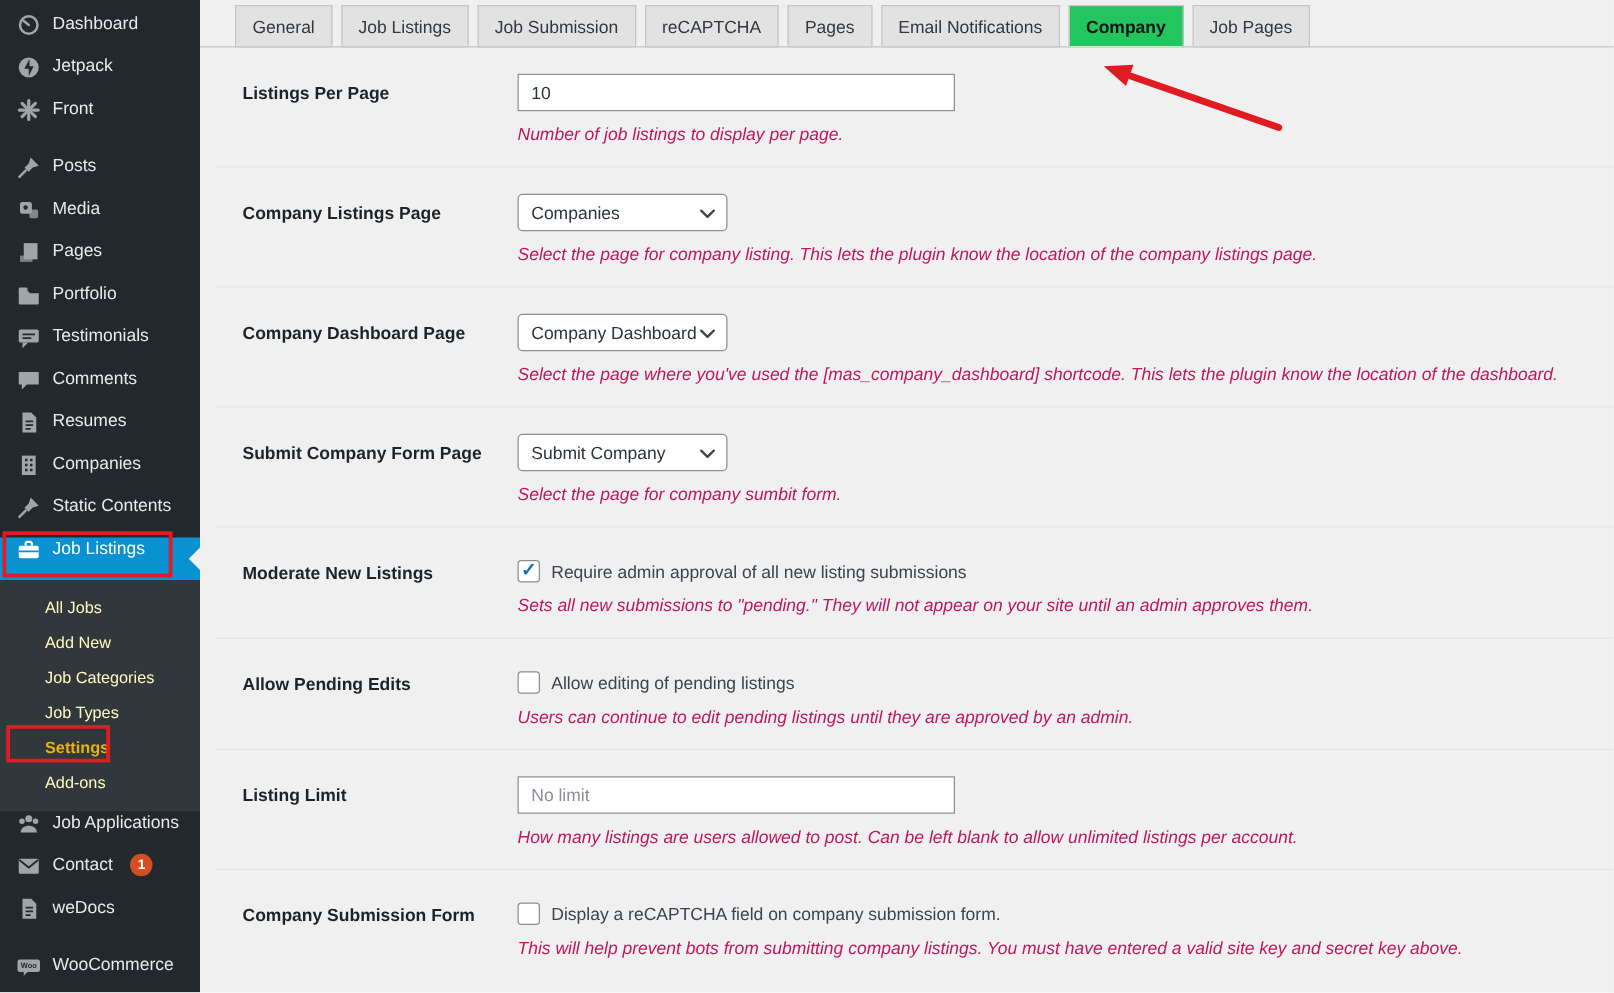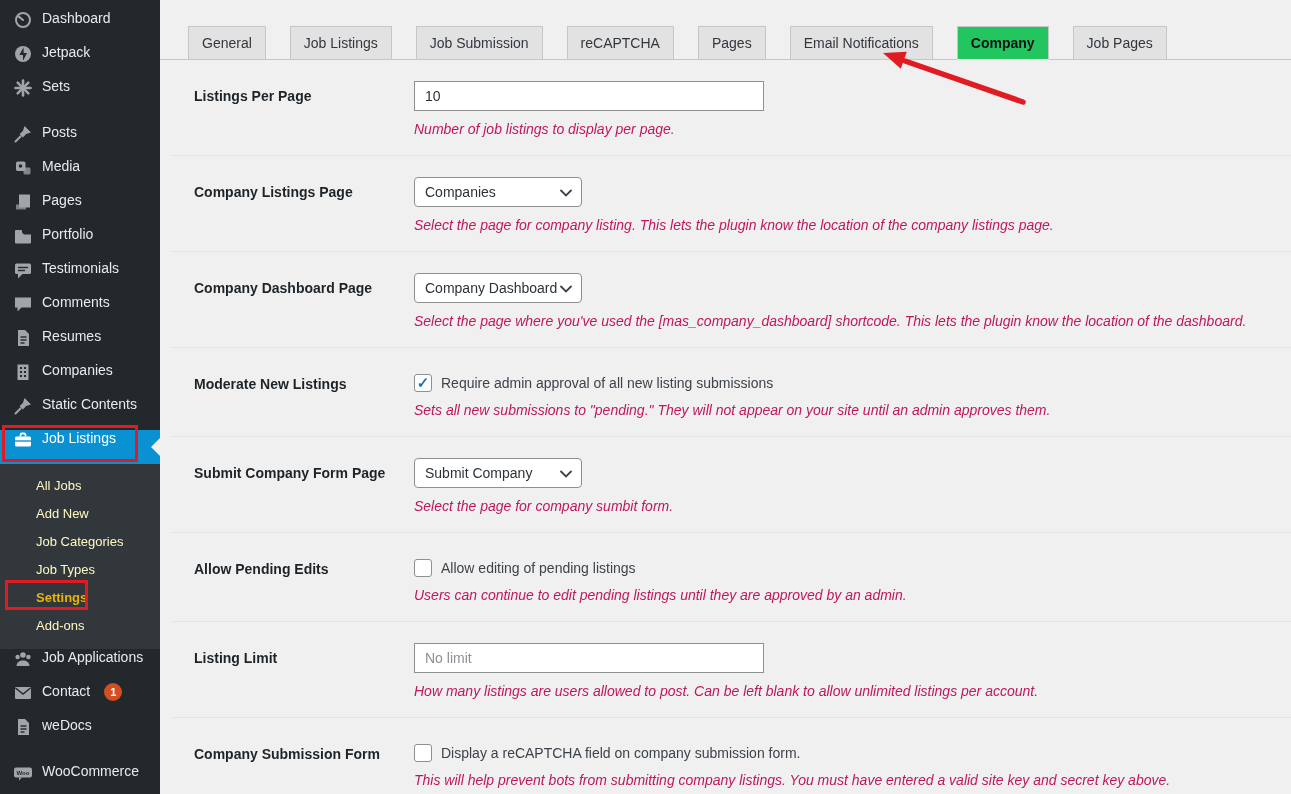--- a/index.html
+++ b/index.html
@@ -15,21 +15,21 @@
   .arrow-notch { position:absolute; right:0; top:50%; margin-top:-9px; width:0; height:0;
     border-top:9px solid transparent; border-bottom:9px solid transparent; border-right:9px solid #f0f0f1; }
   .submenu { background:#32373c; padding:8px 0 9px; }
   .sub-item { padding:6px 0 7px 36px; font-size:13px; color:#fef9c3; cursor:pointer; }
   .sub-item.current { color:#eab308; font-weight:bold; }
   .badge { display:inline-block; min-width:18px; height:18px; line-height:18px; border-radius:9px;
     background:#d54e21; color:#fff; font-size:11px; font-weight:bold; text-align:center; margin-left:5px; padding:0 4px; }
 
   
   .content { margin-left:160px; position:relative; }
-  .tabbar { display:flex; align-items:flex-start; gap:24px; padding:26px 0 0 28px; border-bottom:1px solid #c5c6c9; }
+  .tabbar { display:flex; align-items:flex-start; gap:7px; padding:4px 0 0 28px; border-bottom:1px solid #c5c6c9; }
   .tab { display:inline-block; border:1px solid #c5c6c9; background:#e2e2e3; color:#32373c;
     font-size:14px; padding:8px 13px; margin-bottom:-1px; cursor:pointer; white-space:nowrap; }
   .tab.active { background:#22c55e; border-bottom-color:#f9f9f9; font-weight:bold; color:#101317; }
 
   .row { display:flex; padding:21px 20px 18px 22px; border-bottom:1px solid #e4e4e6;margin-left:12px; }
   .row.no-sep { border-bottom:none; }
   .row-label { flex:0 0 220px; font-weight:bold; font-size:14px; color:#1d2327; padding-top:7px; }
   .row-field { flex:1; }
   .text-input { width:350px; height:30px; border:1px solid #8c8f94; border-radius:0; background:#fff;
     font-size:14px; padding:0 10px; color:#2c3338; font-family:"Liberation Sans",sans-serif; }
@@ -83,21 +83,21 @@
               <line x1="2.5" y1="10" x2="6" y2="10"></line>
               <line x1="14" y1="10" x2="17.5" y2="10"></line>
               <line x1="4.7" y1="4.7" x2="7.1" y2="7.1"></line>
               <line x1="12.9" y1="12.9" x2="15.3" y2="15.3"></line>
               <line x1="15.3" y1="4.7" x2="12.9" y2="7.1"></line>
               <line x1="7.1" y1="12.9" x2="4.7" y2="15.3"></line>
             </g>
             <circle cx="10" cy="10" r="3.4" fill="#a0a5aa"></circle>
           </svg>
       </span>
-      <span>Sets</span>
+      <span>Front</span>
     </div>
 
     <div class="s-sep"></div>
 
     <div class="s-item">
       <span class="mi">
         <svg width="20" height="20" viewBox="0 0 20 20">
             <path d="M11.5 2 L18 8.5 L13.2 10 L9.8 13.4 L6.6 10.2 L10 6.8 Z" fill="#a0a5aa"></path>
             <line x1="7.5" y1="12.5" x2="2.5" y2="17.5" stroke="#a0a5aa" stroke-width="2" stroke-linecap="round"></line>
           </svg>
@@ -296,42 +296,42 @@
           <span>Company Dashboard</span>
           <span><svg width="12" height="8" viewBox="0 0 12 8">
                 <path d="M1 1.5 L6 6.5 L11 1.5" stroke="#3c434a" stroke-width="1.8" fill="none" stroke-linecap="round"></path>
               </svg></span>
         </div>
         <div class="desc">Select the page where you've used the [mas_company_dashboard] shortcode. This lets the plugin know the location of the dashboard.</div>
       </div>
     </div>
 
     <div class="row">
+      <div class="row-label">Submit Company Form Page</div>
+      <div class="row-field">
+        <div class="selectbox">
+          <span>Submit Company</span>
+          <span><svg width="12" height="8" viewBox="0 0 12 8">
+                <path d="M1 1.5 L6 6.5 L11 1.5" stroke="#3c434a" stroke-width="1.8" fill="none" stroke-linecap="round"></path>
+              </svg></span>
+        </div>
+        <div class="desc">Select the page for company sumbit form.</div>
+      </div>
+    </div>
+
+    <div class="row">
       <div class="row-label">Moderate New Listings</div>
       <div class="row-field">
         <div class="checkline">
           <span class="checkbox">
             <span class="check">✓</span>
           </span>
           <span>Require admin approval of all new listing submissions</span>
         </div>
         <div class="desc">Sets all new submissions to "pending." They will not appear on your site until an admin approves them.</div>
-      </div>
-    </div>
-
-    <div class="row">
-      <div class="row-label">Submit Company Form Page</div>
-      <div class="row-field">
-        <div class="selectbox">
-          <span>Submit Company</span>
-          <span><svg width="12" height="8" viewBox="0 0 12 8">
-                <path d="M1 1.5 L6 6.5 L11 1.5" stroke="#3c434a" stroke-width="1.8" fill="none" stroke-linecap="round"></path>
-              </svg></span>
-        </div>
-        <div class="desc">Select the page for company sumbit form.</div>
       </div>
     </div>
 
     <div class="row">
       <div class="row-label">Allow Pending Edits</div>
       <div class="row-field">
         <div class="checkline">
           <span class="checkbox"></span>
           <span>Allow editing of pending listings</span>
         </div>

